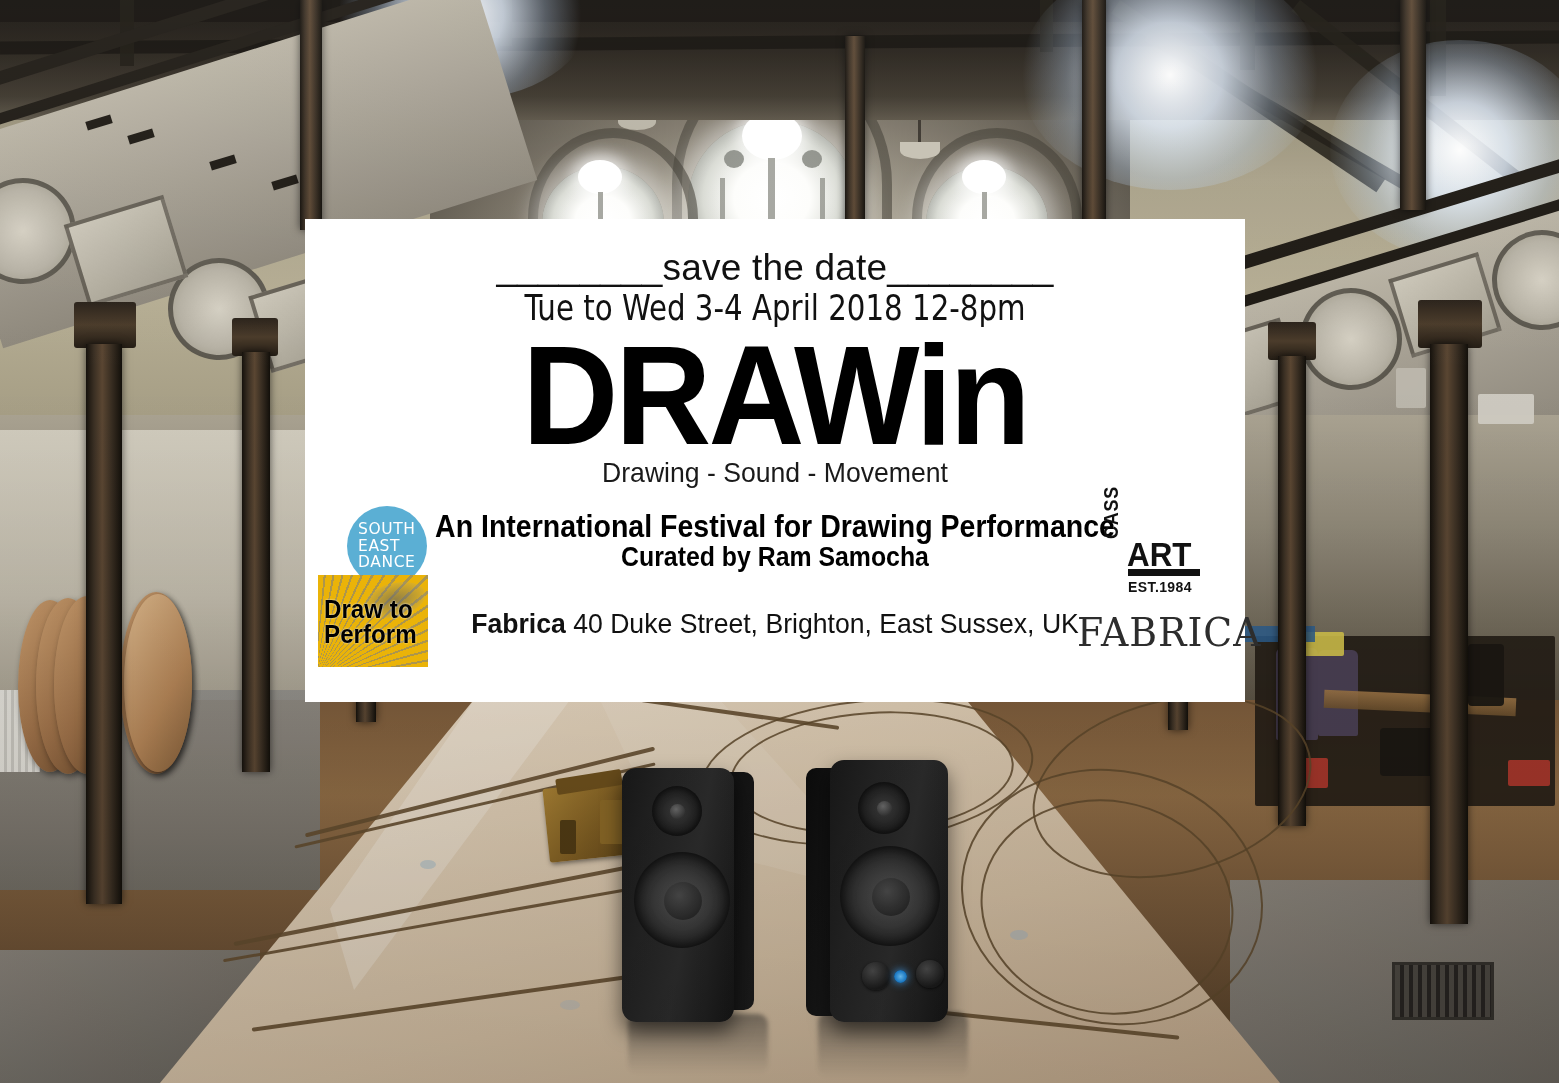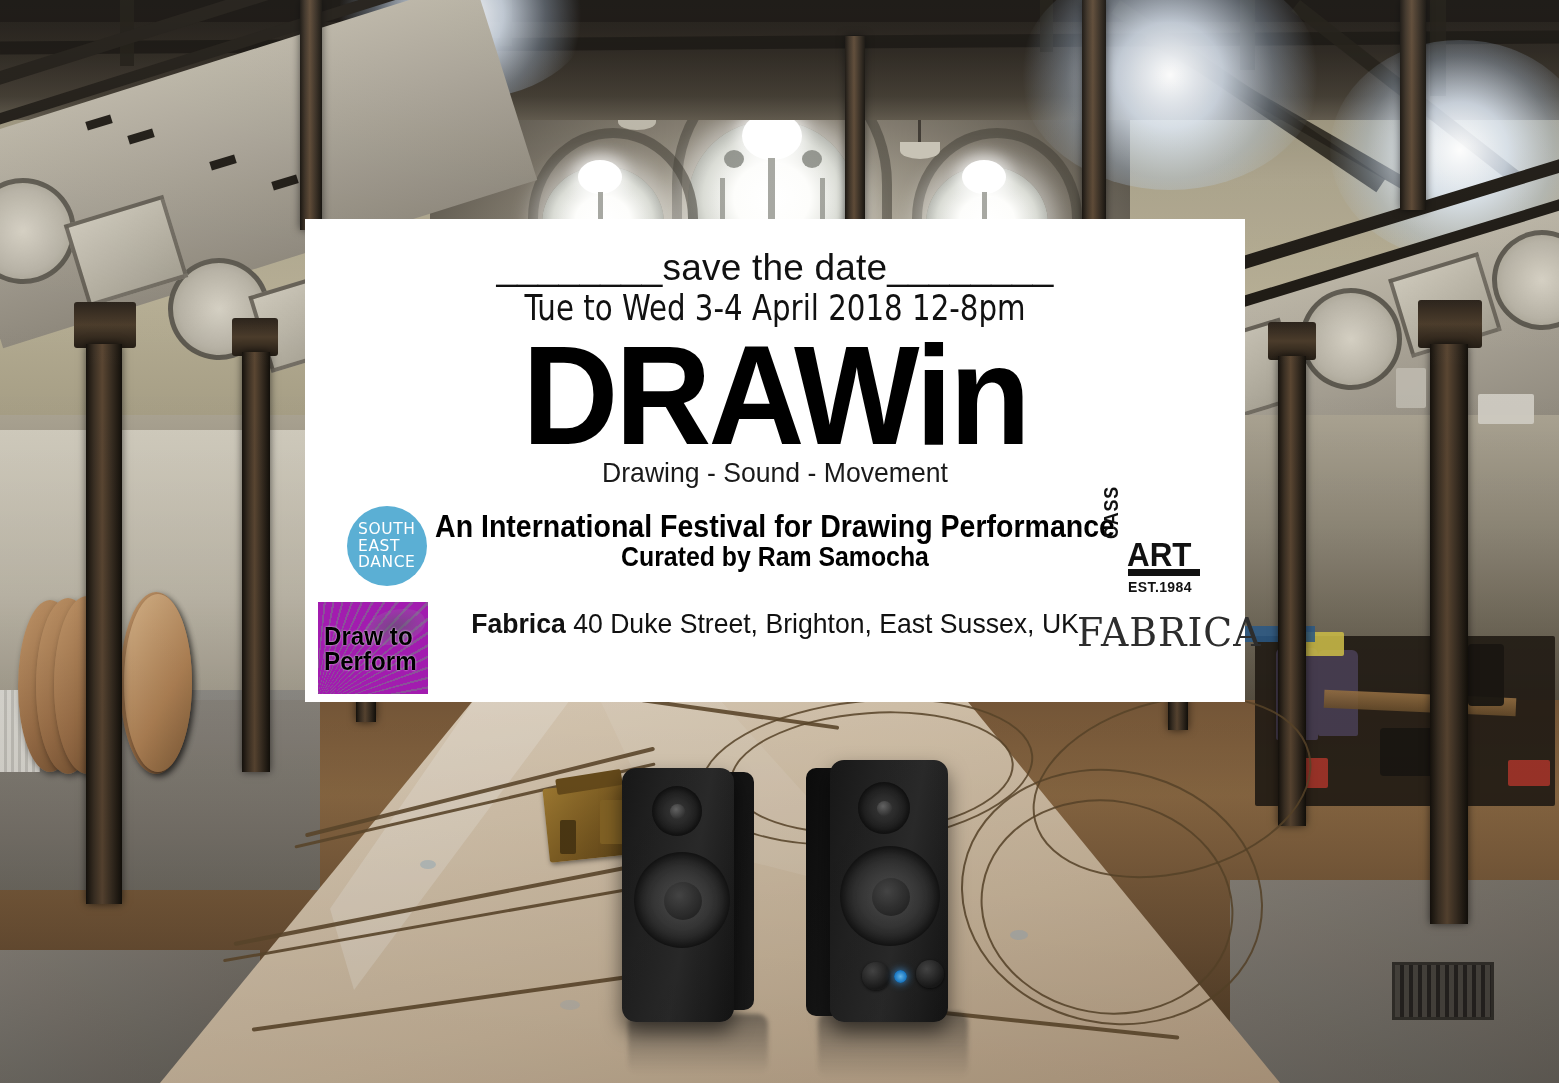--- a/index.html
+++ b/index.html
@@ -275,22 +275,22 @@
     position:absolute;left:42px;top:287px;
     width:80px;height:80px;border-radius:50%;
     display:flex;flex-direction:column;justify-content:center;
     padding-left:11px;box-sizing:border-box;
   }
   .sed-logo span{
     color:#fff;font-size:15.5px;line-height:16.5px;letter-spacing:.6px;
     font-family:"DejaVu Sans","Liberation Sans",sans-serif;
   }
   .dtp-logo{
-    position:absolute;left:13px;top:383px;width:110px;height:92px;
-    overflow:hidden;background:#a21caf;
+    position:absolute;left:13px;top:356px;width:110px;height:92px;
+    overflow:hidden;background:#eab308;
   }
   .dtp-fan{
     position:absolute;left:-22px;top:-18px;width:150px;height:130px;
     background:
       repeating-conic-gradient(from 195deg at 12% 96%,
         rgba(120,125,135,.55) 0deg 1.1deg, rgba(255,255,255,0) 1.1deg 4.6deg);
   }
   .dtp-smudge{
     position:absolute;right:2px;top:8px;width:62px;height:34px;
     border-radius:50%;

